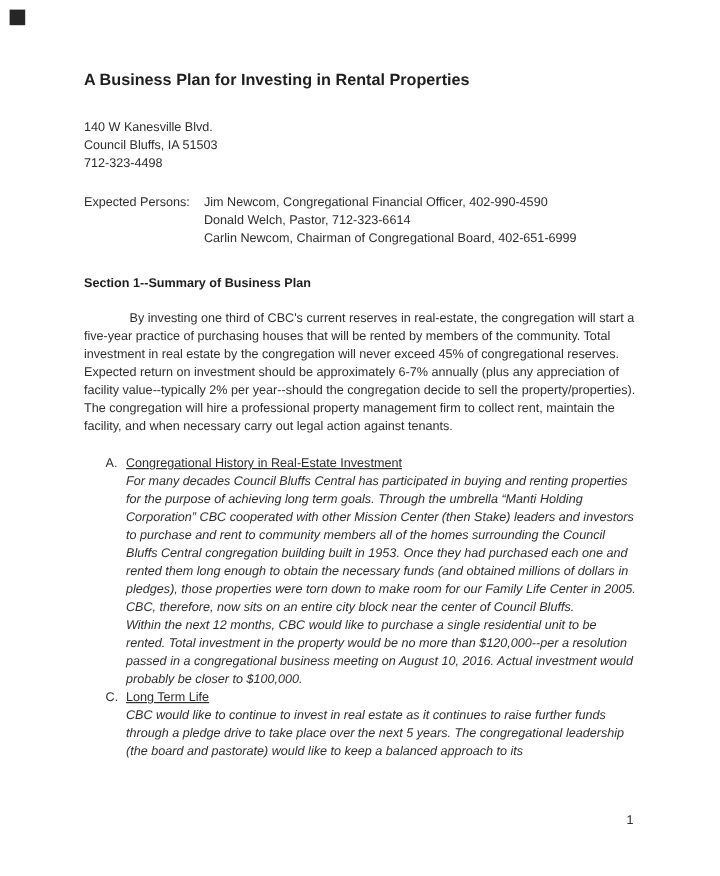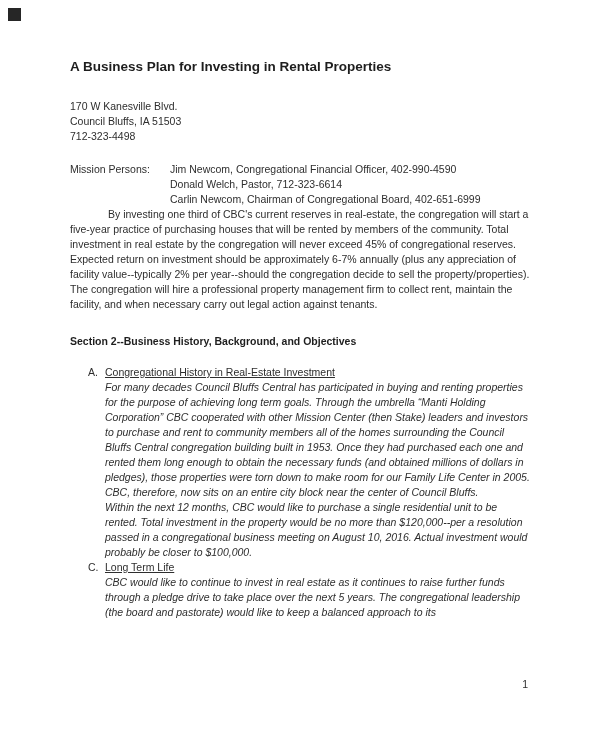--- a/index.html
+++ b/index.html
@@ -74,38 +74,38 @@
 </head>
 <body>
 
 <div class="page">
 
   <div class="corner-square" style="background: rgb(38, 38, 38);"></div>
 
   <h1 class="doc-title">A Business Plan for Investing in Rental Properties</h1>
 
   <div class="org-block">
-    <div>170 W Kanesville Blvd.</div>
+    <div>140 W Kanesville Blvd.</div>
     <div>Council Bluffs, IA  51503</div>
     <div>712-323-4498</div>
   </div>
 
   <div class="contacts">
-    <div class="contacts-label">Mission Persons:</div>
+    <div class="contacts-label">Expected Persons:</div>
     <div class="contacts-list">
       <div>Jim Newcom, Congregational Financial Officer, 402-990-4590</div>
       <div>Donald Welch, Pastor, 712-323-6614</div>
       <div>Carlin Newcom, Chairman of Congregational Board, 402-651-6999</div>
     </div>
   </div>
 
+  <h2 class="section-heading">Section 1--Summary of Business Plan</h2>
 
   <p class="body-para">By investing one third of CBC's current reserves in real-estate, the congregation will start a five-year practice of purchasing houses that will be rented by members of the community. Total investment in real estate by the congregation will never exceed 45% of congregational reserves.  Expected return on investment should be approximately 6-7% annually (plus any appreciation of facility value--typically 2% per year--should the congregation decide to sell the property/properties).  The congregation will hire a professional property management firm to collect rent, maintain the facility, and when necessary carry out legal action against tenants.</p>
 
-  <h2 class="section-heading">Section 2--Business History, Background, and Objectives</h2>
 
   <ol class="letter-list">
     <li class="letter-item">
       <div class="item-head">
         <span class="item-letter">A.</span><span class="item-title">Congregational History in Real-Estate Investment</span>
       </div>
       <p class="item-body">For many decades Council Bluffs Central has participated in buying and renting properties for the purpose of achieving long term goals.  Through the umbrella “Manti Holding Corporation” CBC cooperated with other Mission Center (then Stake) leaders and investors to purchase and rent to community members all of the homes surrounding the Council Bluffs Central congregation building built in 1953.  Once they had purchased each one and rented them long enough to obtain the necessary funds (and obtained millions of dollars in pledges), those properties were torn down to make room for our Family Life Center in 2005.  CBC, therefore, now sits on an entire city block near the center of Council Bluffs.</p>
     </li>
     <li class="letter-item">
       <p class="item-body">Within the next 12 months, CBC would like to purchase a single residential unit to be rented.  Total investment in the property would be no more than $120,000--per a resolution passed in a congregational business meeting on August 10, 2016.  Actual investment would probably be closer to $100,000.</p>

